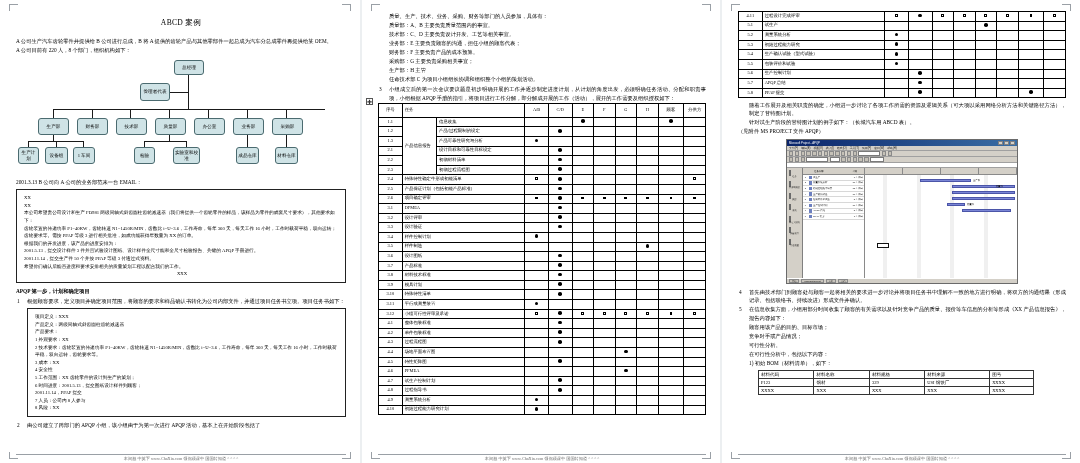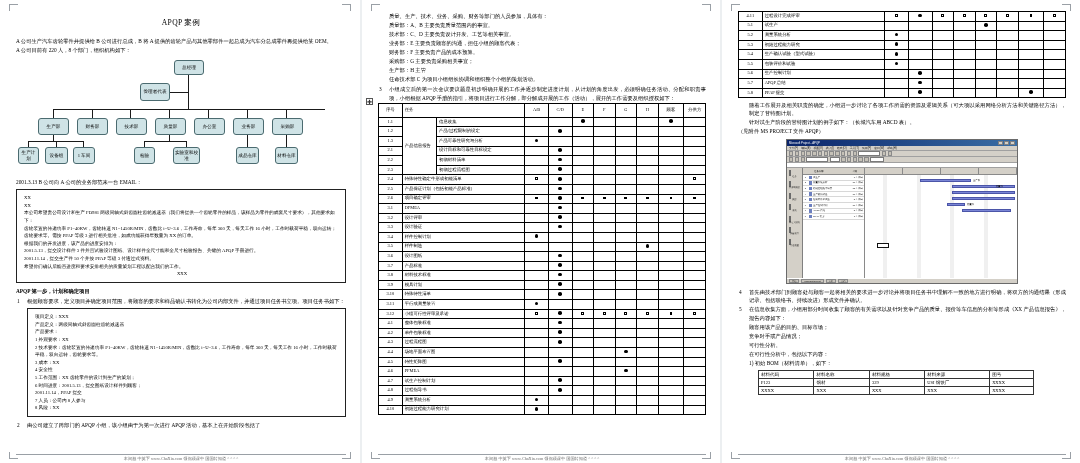--- a/index.html
+++ b/index.html
@@ -130,21 +130,21 @@
 <body>
 
 <div class="workspace">
 
   <div class="page">
     <div class="cmark tl"></div>
     <div class="cmark tr"></div>
     <div class="cmark bl"></div>
     <div class="cmark br"></div>
 
-    <div class="doc-title">APQP 案例</div>
+    <div class="doc-title">ABCD 案例</div>
 
     <p class="body">A 公司生产汽车齿轮零件并提供给 B 公司进行总成，B 将 A 提供的齿轮产品与其他零部件一起总成为汽车分总成零件再提供给某 OEM。</p>
     <p class="body">A 公司目前有 220 人，8 个部门，组织机构如下：</p>
 
     <div class="org">
       <div class="obox" style="left:158px;top:2px;width:30px;height:15px;">总经理</div>
       <div class="oline" style="left:172px;top:17px;width:1.2px;height:14px;"></div>
       <div class="obox" style="left:124px;top:25px;width:30px;height:18px;">管理者代表</div>
       <div class="oline" style="left:154px;top:34px;width:19px;height:1.2px;"></div>
       <div class="oline" style="left:172px;top:31px;width:1.2px;height:21px;"></div>

